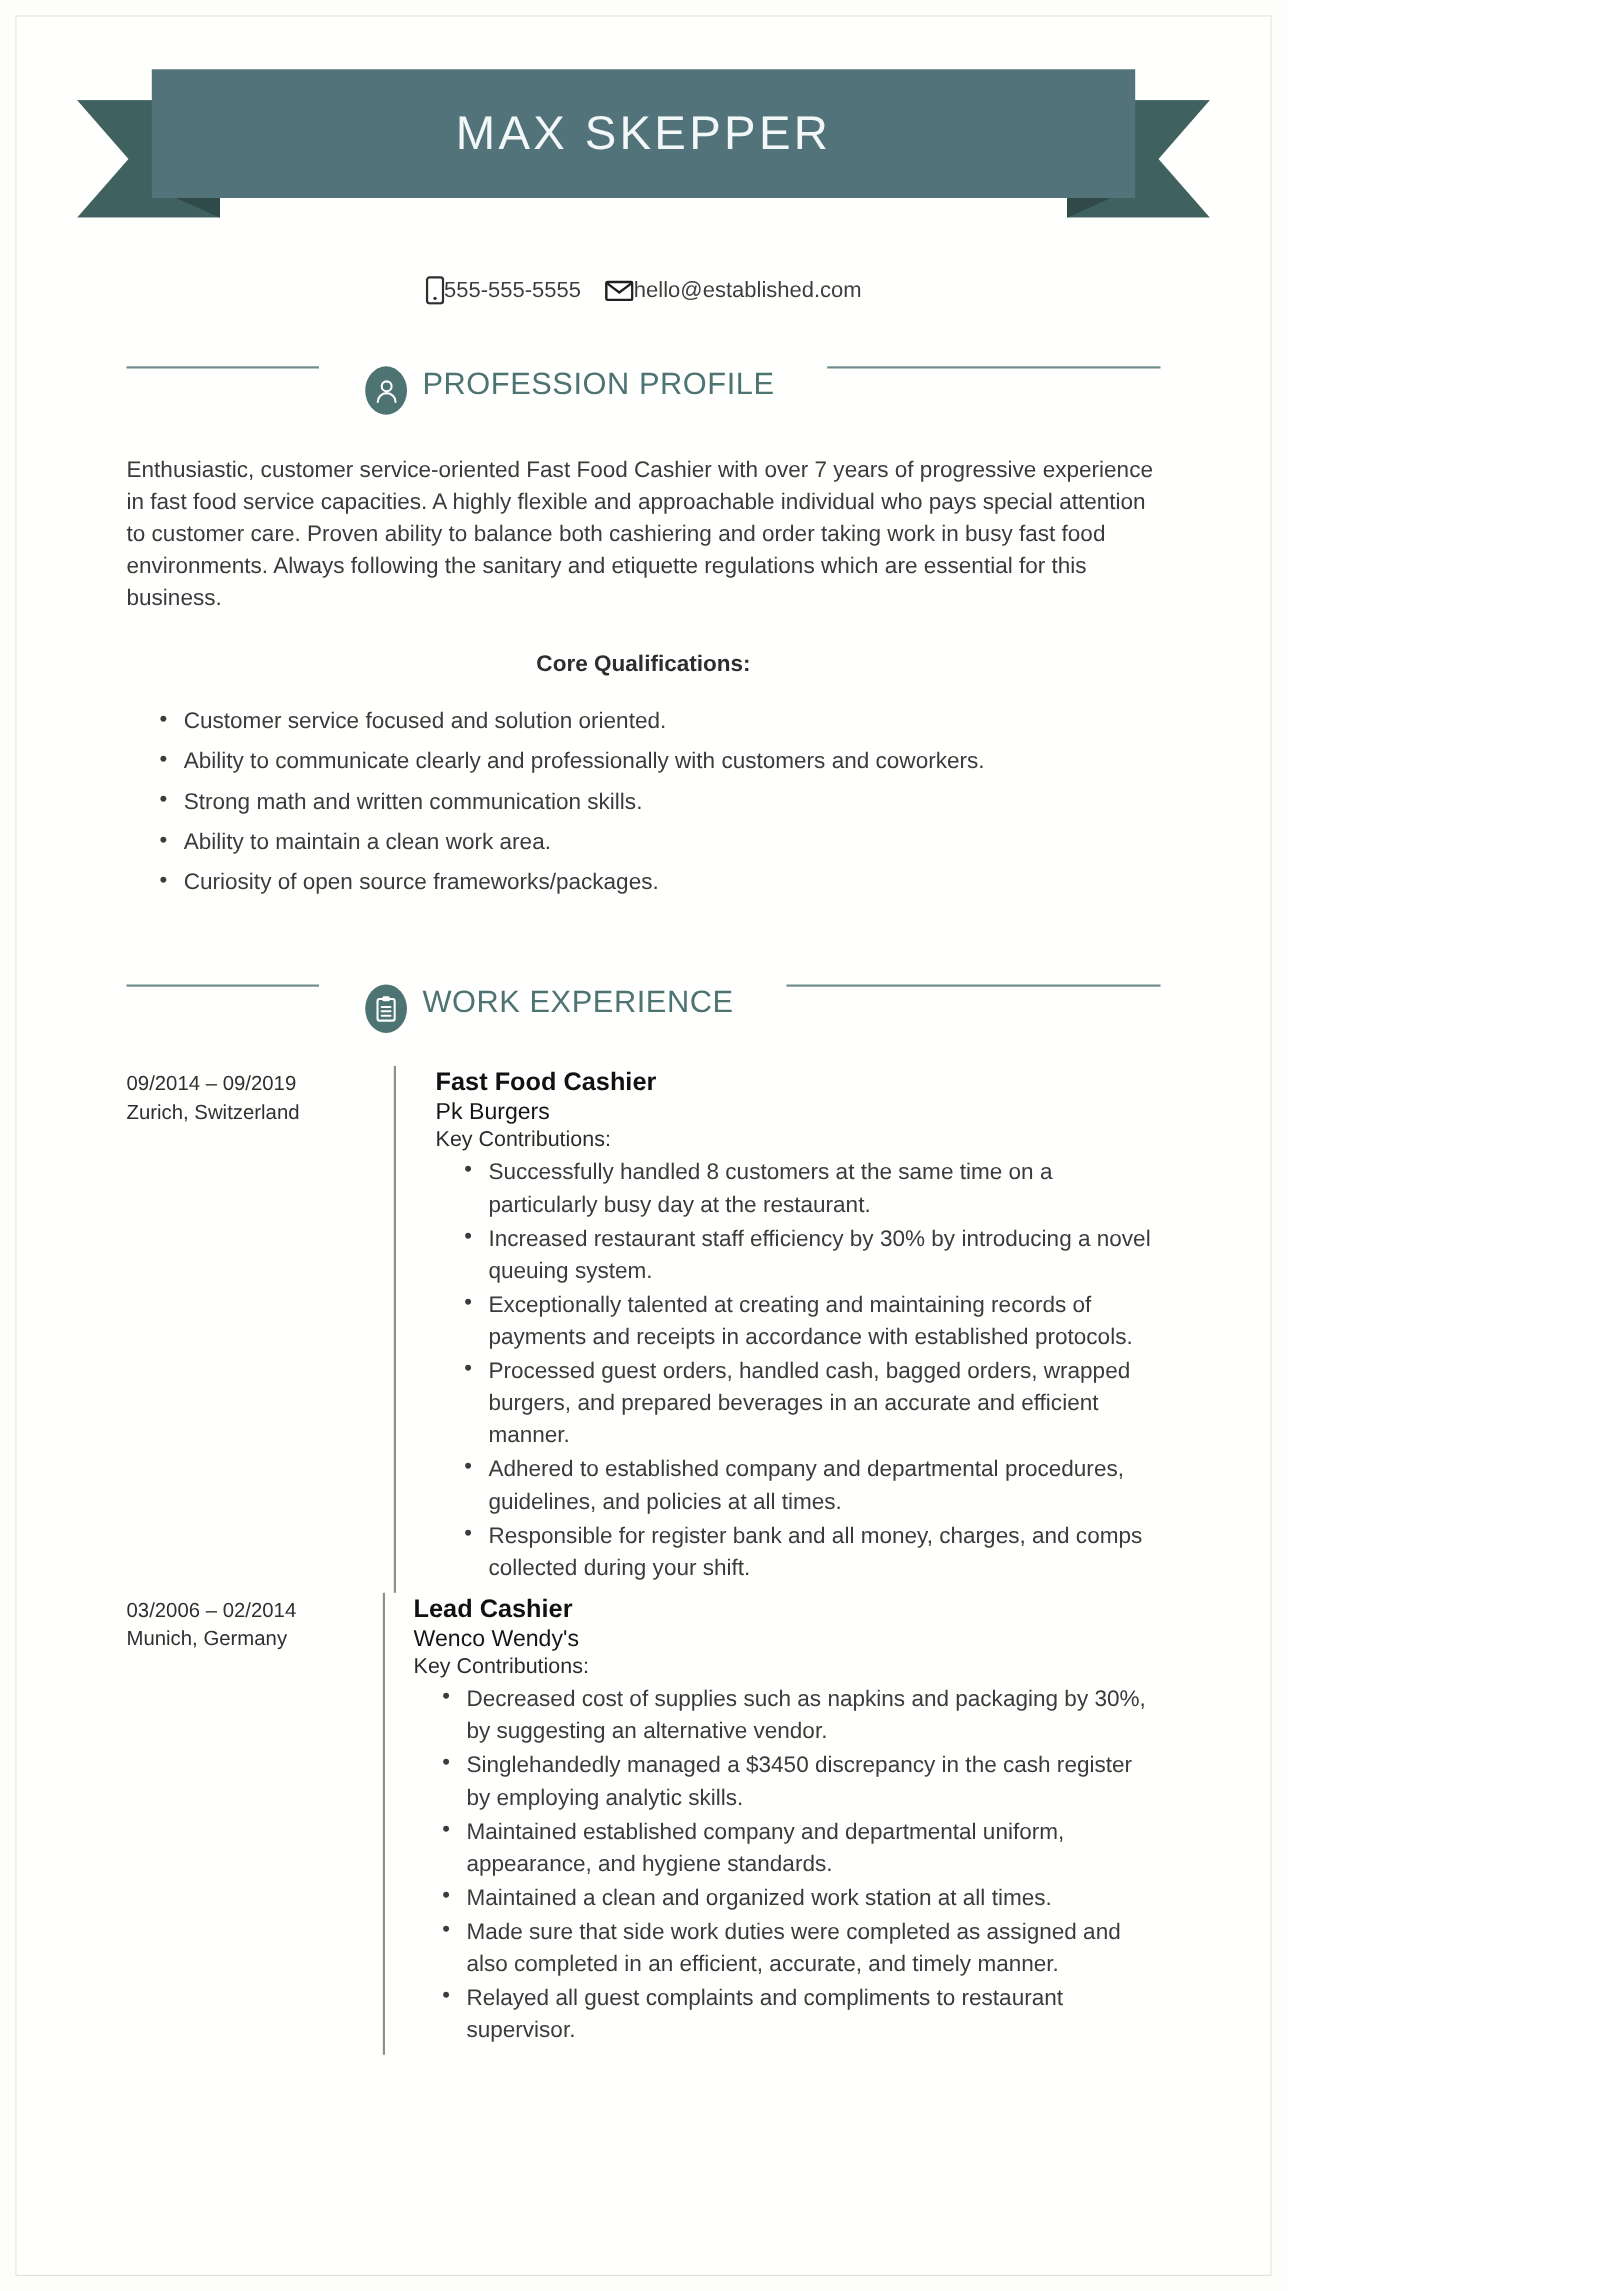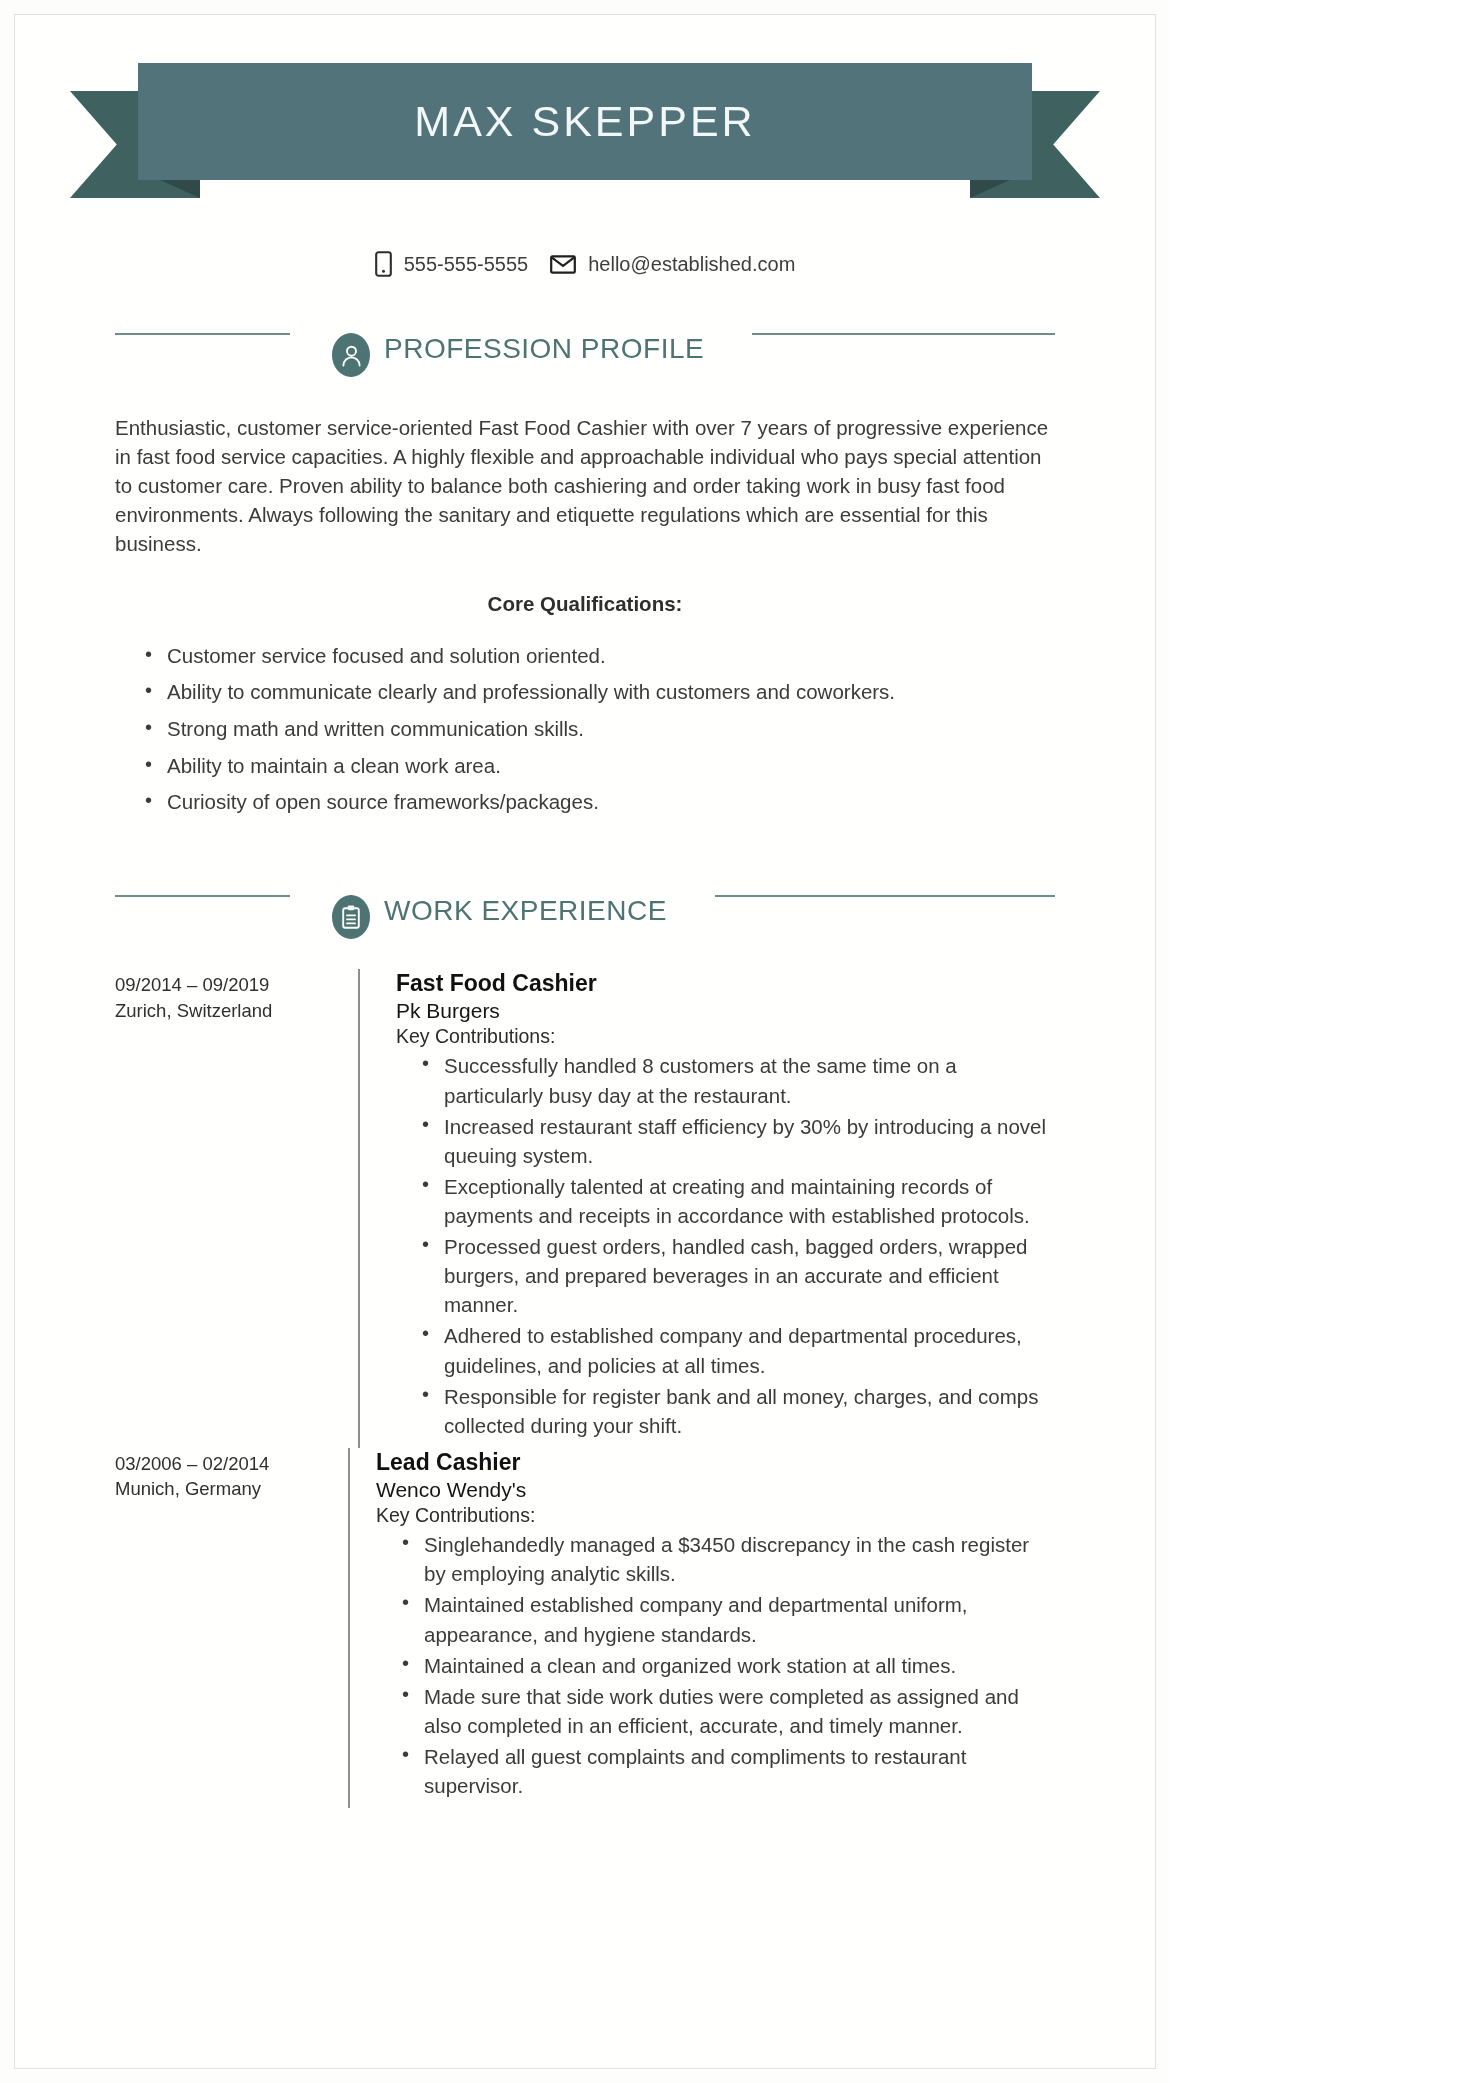--- a/index.html
+++ b/index.html
@@ -90,21 +90,20 @@
     display: flex;
     align-items: center;
     justify-content: center;
     gap: 22px;
     color: #3a3a3a;
     font-size: 20px;
   }
   .contact-item {
     display: flex;
     align-items: center;
-    gap: 12px;
   }
   .contact-item .c-text { color: #3d3d3d; }
   .ico { display: inline-flex; align-items: center; }
 
   
   .section-head {
     display: flex;
     margin: 0 100px;
     gap: 0;
   }
@@ -349,20 +348,21 @@
         <div class="job-meta">
           <div>03/2006 – 02/2014</div>
           <div class="loc">Munich, Germany</div>
         </div>
         <div class="job-divider"></div>
         <div class="job-main">
           <div class="job-title">Lead Cashier</div>
           <div class="job-company">Wenco Wendy's</div>
           <div class="job-keylabel">Key Contributions:</div>
           <ul class="job-list">
+            <li>Decreased cost of supplies such as napkins and packaging by 30%, by suggesting an alternative vendor.</li>
             <li>Singlehandedly managed a $3450 discrepancy in the cash register by employing analytic skills.</li>
             <li>Maintained established company and departmental uniform, appearance, and hygiene standards.</li>
             <li>Maintained a clean and organized work station at all times.</li>
             <li>Made sure that side work duties were completed as assigned and also completed in an efficient, accurate, and timely manner.</li>
             <li>Relayed all guest complaints and compliments to restaurant supervisor.</li>
           </ul>
         </div>
       </div>
 
     </div>

